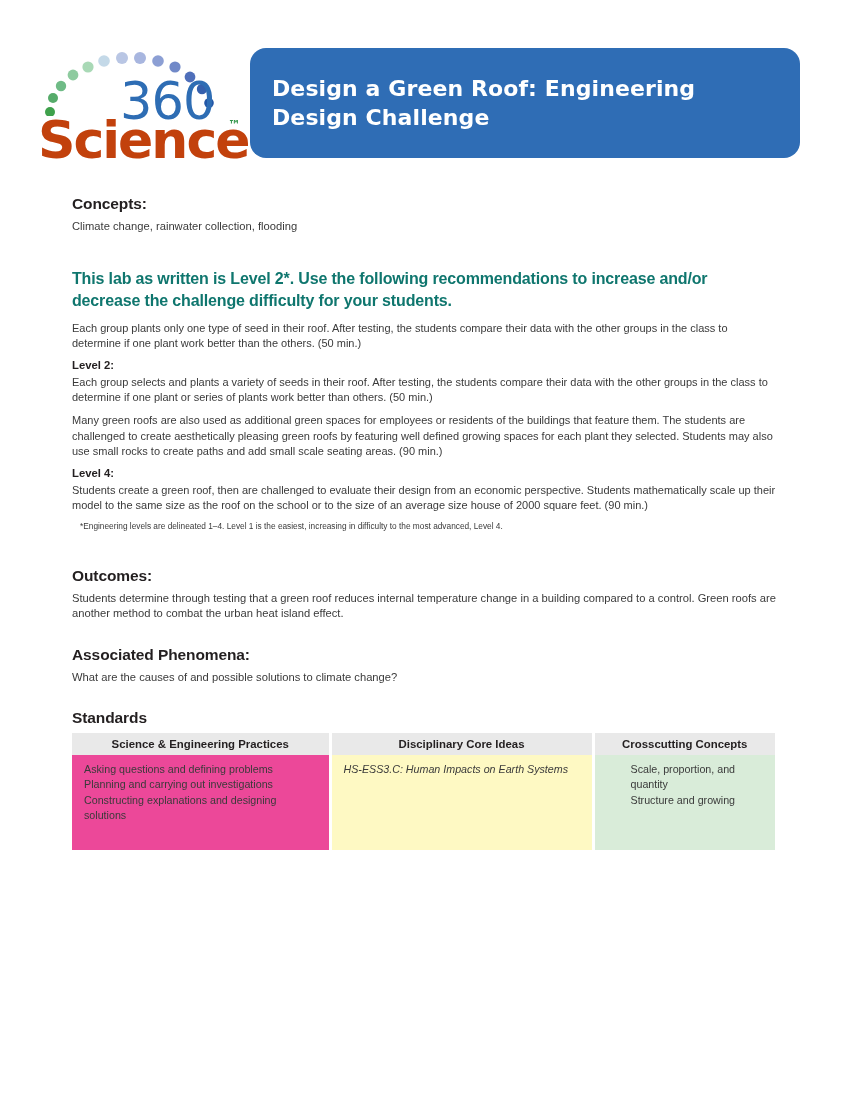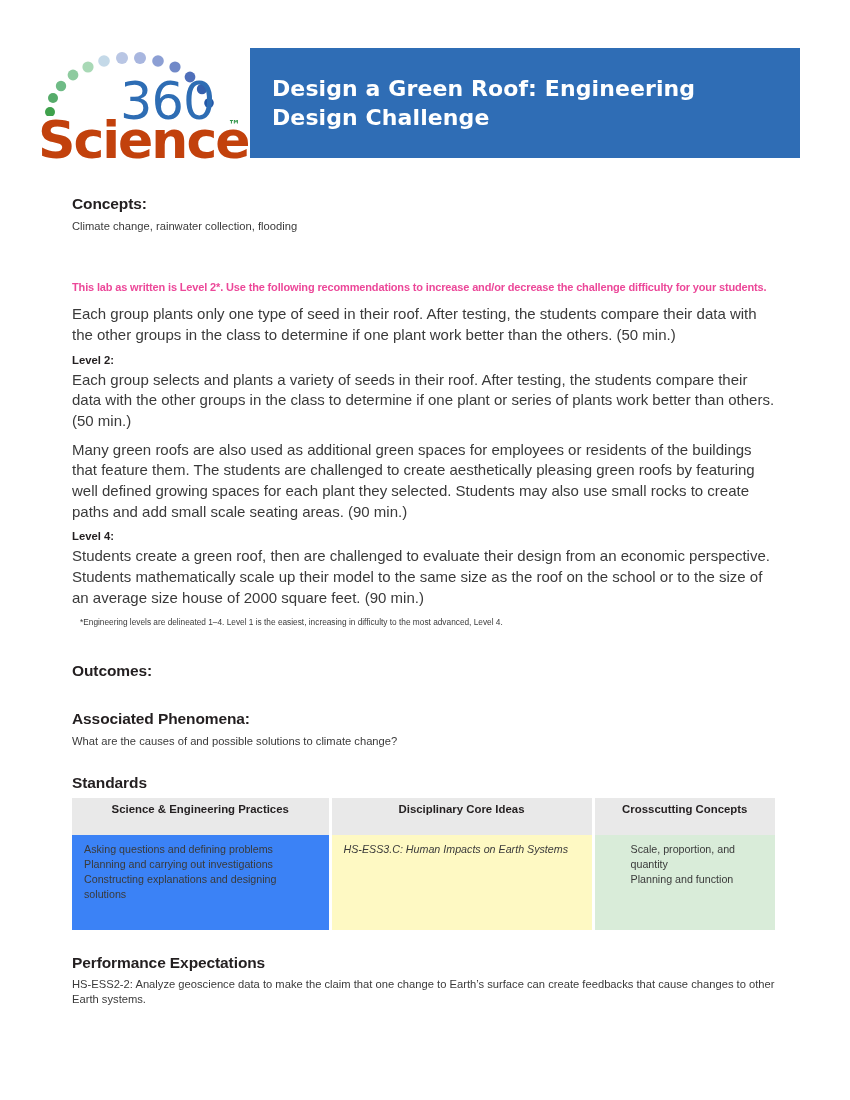--- a/index.html
+++ b/index.html
@@ -64,20 +64,21 @@
 
   .title-banner {
     position: absolute;
     left: 250px;
     top: 48px;
     width: 550px;
     height: 110px;
     background: #2f6db5;
     display: flex;
     align-items: center;
+    border-radius: 16px;
   }
   .title-text {
     color: #ffffff;
     font-family: "DejaVu Sans", sans-serif;
     font-size: 22px;
     font-weight: bold;
     line-height: 1.32;
     padding: 0 18px 0 22px;
     letter-spacing: 0.1px;
   }
@@ -100,36 +101,36 @@
   }
 
   p.body-text {
     font-size: 11.2px;
     line-height: 1.38;
     margin: 0;
     color: #3a3a3a;
   }
 
   .lab-statement {
-    font-size: 11px;
+    font-size: 16px;
     font-weight: bold;
     line-height: 1.35;
-    margin: 12px 0 9px 0;
-    color: #ec4899;
+    margin: 0 0 9px 0;
+    color: #0f766e;
     letter-spacing: -0.15px;
   }
 
   .level-label {
     font-size: 11.3px;
     font-weight: bold;
     margin: 0 0 1px 0;
     color: #231f20;
   }
   .level-body {
-    font-size: 15px;
+    font-size: 11px;
     line-height: 1.38;
     margin: 4px 0 8px 0;
     color: #3a3a3a;
   }
 
   .footnote {
     font-size: 8.3px;
     line-height: 1.4;
     margin: 4px 0 0 8px;
     color: #3a3a3a;
@@ -143,36 +144,36 @@
     width: 703px;
     border-collapse: collapse;
     table-layout: fixed;
     margin-top: 6px;
   }
   .std-table th {
     background: #e9e9e9;
     font-size: 11.4px;
     font-weight: bold;
     text-align: center;
-    padding: 5px 4px 20px 4px;
+    padding: 5px 4px 5px 4px;
     color: #231f20;
     border-right: 3px solid #ffffff;
   }
   .std-table th:last-child { border-right: none; }
   .std-table td {
     vertical-align: top;
     font-size: 10.7px;
     line-height: 1.42;
     padding: 7px 10px 10px 12px;
     color: #3a3a3a;
     border-right: 3px solid #ffffff;
     height: 95px;
   }
   .std-table td:last-child { border-right: none; padding-left: 36px; }
-  .cell-blue { background: #3b82f6; }
+  .cell-blue { background: #ec4899; }
   .cell-peach { background: #fef9c3; font-style: italic; }
   .cell-green { background: #d9ecd9; }
   .cell-line { line-height: 1.42; }
 
   .pe-head {
     font-family: "Liberation Sans", sans-serif;
     font-size: 15.5px;
     font-weight: bold;
     margin: 0 0 5px 0;
     color: #231f20;
@@ -239,20 +240,21 @@
     <p class="level-label">Level 4:</p>
     <p class="level-body"> Students create a green roof, then are challenged to evaluate their design from an economic perspective. Students mathematically scale up their model to the same size as the roof on the school or to the size of an average size house of 2000 square feet. (90 min.)</p>
   </div>
 
   <p class="footnote">*Engineering levels are delineated 1–4. Level 1 is the easiest, increasing in difficulty to the most advanced, Level 4.</p>
 
   <div class="gap-lg"></div>
 
   <div>
     <h2 class="section-head">Outcomes:</h2>
+    <p class="body-text">Students determine through testing that a green roof reduces internal temperature change in a building compared to a control. Green roofs are another method to combat the urban heat island effect.</p>
   </div>
 
   <div class="gap-md"></div>
 
   <div>
     <h2 class="section-head">Associated Phenomena:</h2>
     <p class="body-text">What are the causes of and possible solutions to climate change?</p>
   </div>
 
   <div class="gap-md"></div>
@@ -278,27 +280,23 @@
           <td class="cell-blue">
             <div class="cell-line">Asking questions and defining problems</div>
             <div class="cell-line">Planning and carrying out investigations</div>
             <div class="cell-line">Constructing explanations and designing solutions</div>
           </td>
           <td class="cell-peach">
             <div class="cell-line">HS-ESS3.C: Human Impacts on Earth Systems</div>
           </td>
           <td class="cell-green">
             <div class="cell-line">Scale, proportion, and quantity</div>
-            <div class="cell-line">Planning and function</div>
+            <div class="cell-line">Structure and growing</div>
           </td>
         </tr>
       </tbody>
     </table>
   </div>
 
   <div class="gap-md"></div>
 
-  <div>
-    <h2 class="pe-head">Performance Expectations</h2>
-    <p class="body-text">HS-ESS2-2: Analyze geoscience data to make the claim that one change to Earth’s surface can create feedbacks that cause changes to other Earth systems.</p>
-  </div>
 
 </div>
 
 </body></html>

